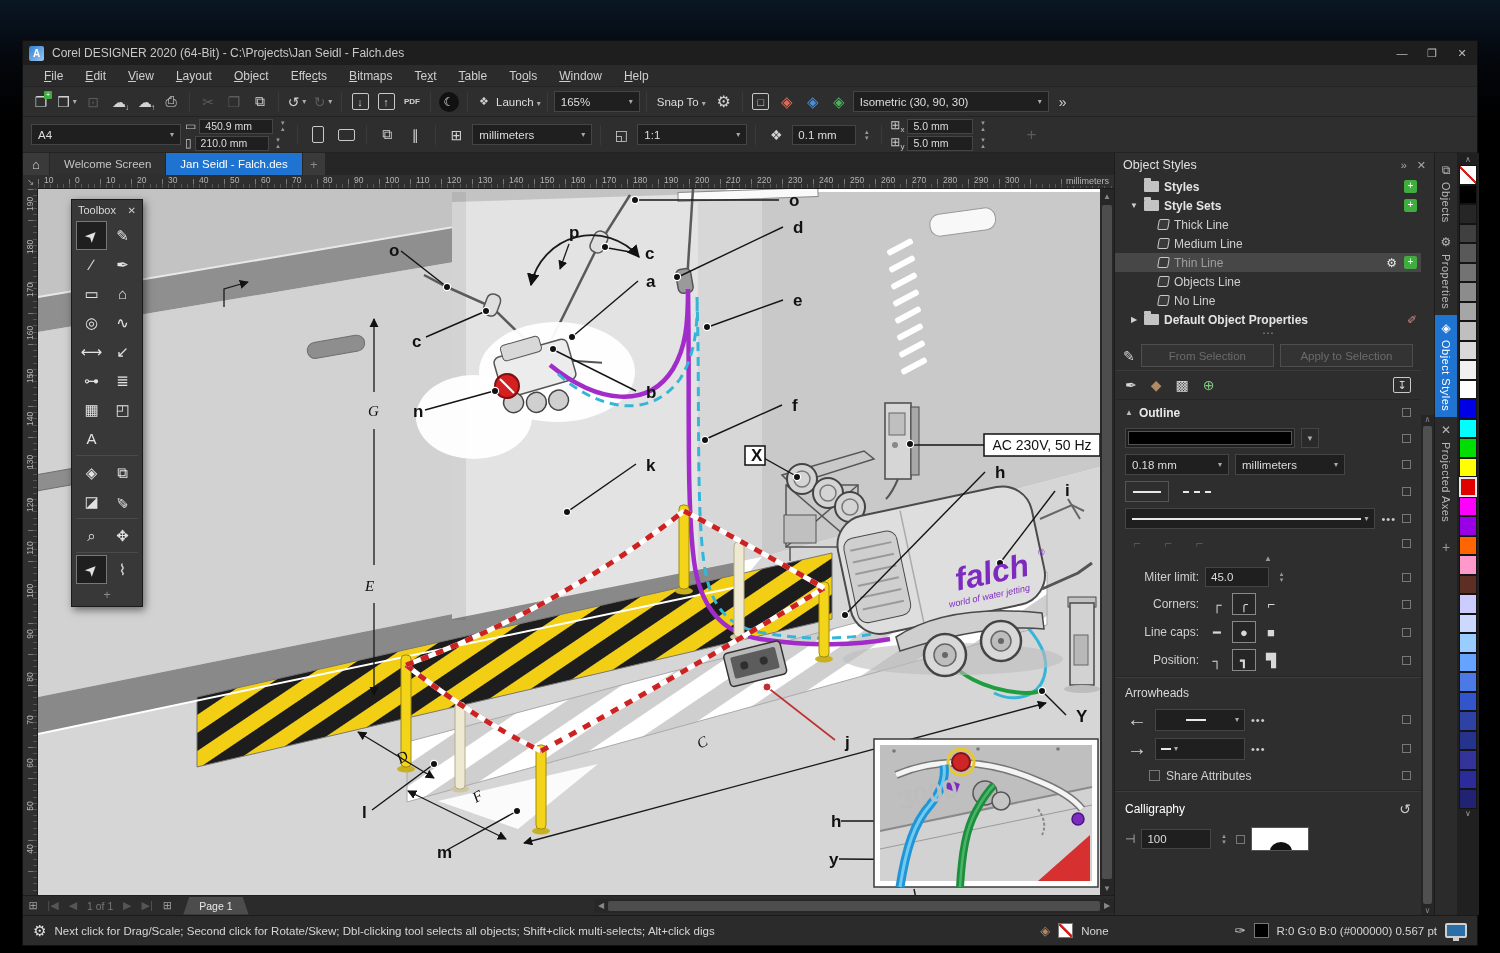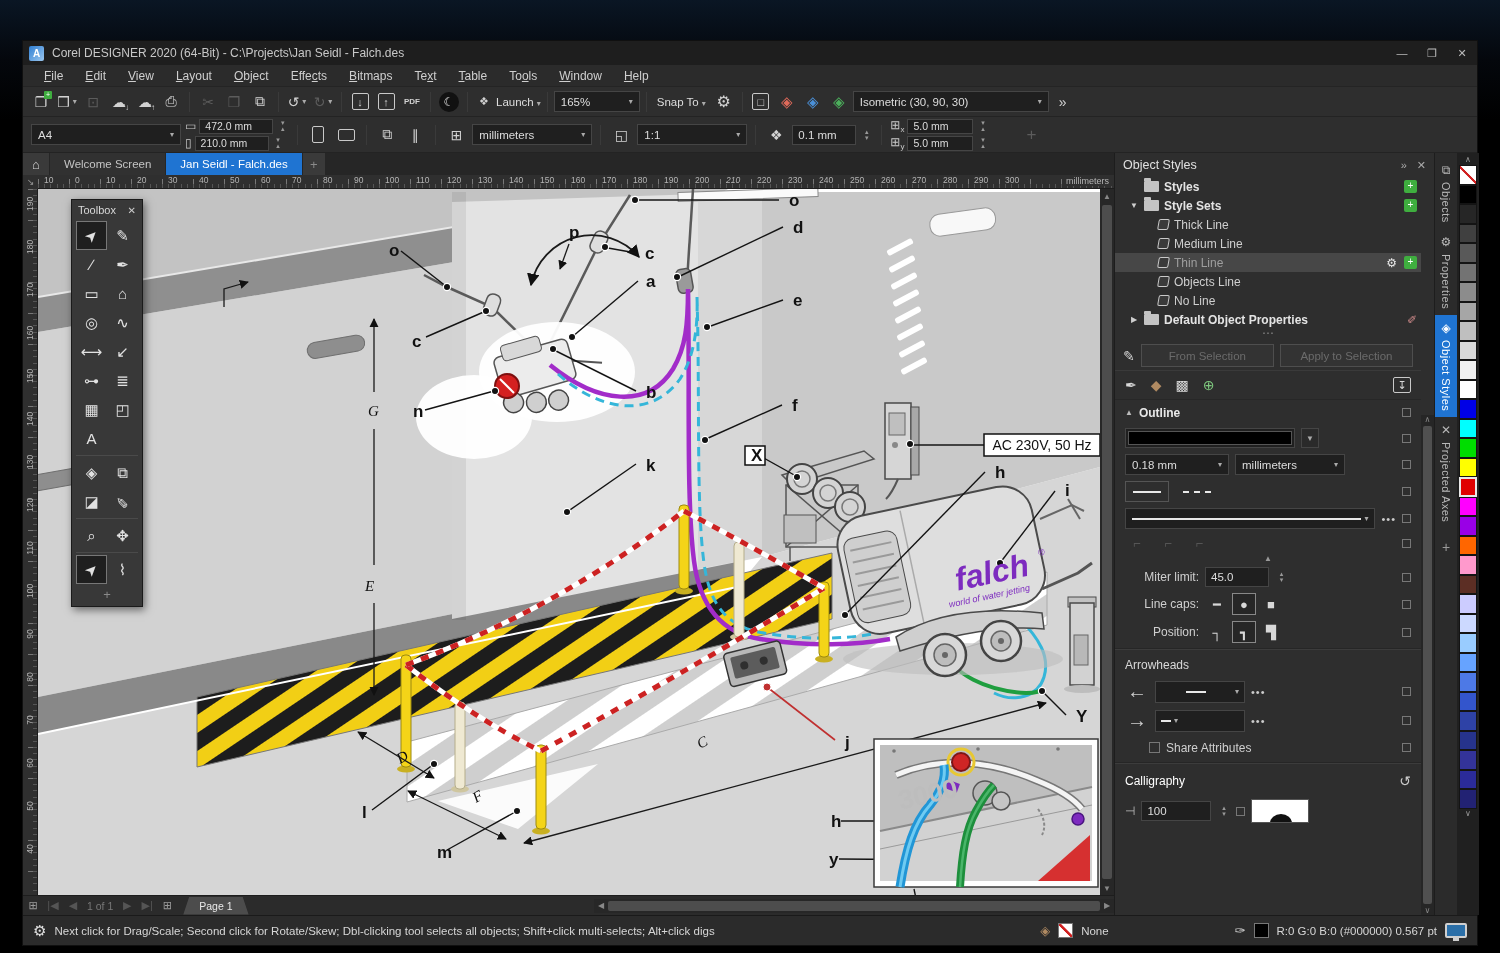--- a/index.html
+++ b/index.html
@@ -264,21 +264,21 @@
   </div>
 
   <div class="tbar tbar2">
     <span class="combo" style="width:150px">
         <span>A4</span>
         <span class="caret">▾</span>
       </span>
     <span class="pair">
       <span class="row">
           <span class="lblico">▭</span>
-          <span class="field" style="width:74px">472.0 mm</span>
+          <span class="field" style="width:74px">450.9 mm</span>
           <span class="spinner">
             <span>▾</span>
             <span>▴</span>
           </span>
         </span>
       <span class="row">
           <span class="lblico">▯</span>
           <span class="field" style="width:74px">210.0 mm</span>
           <span class="spinner">
             <span>▾</span>
@@ -941,20 +941,29 @@
               <span class="dimicons">⌐ ⌐ ⌐</span>
               <span class="cb cbcol"></span>
             </div>
             <div class="divup">▲</div>
             <div class="drow">
               <span class="rlab">Miter limit:</span>
               <span class="field" style="width:64px">45.0</span>
               <span class="spinner">
                   <span>▴</span>
                   <span>▾</span>
+                </span>
+              <span class="cb cbcol"></span>
+            </div>
+            <div class="drow">
+              <span class="rlab">Corners:</span>
+              <span class="tri3" id="grp-corners">
+                  <span class="tb">┌</span>
+                  <span class="tb on">╭</span>
+                  <span class="tb">⌐</span>
                 </span>
               <span class="cb cbcol"></span>
             </div>
             <div class="drow">
               <span class="rlab">Line caps:</span>
               <span class="tri3" id="grp-caps">
                   <span class="tb">━</span>
                   <span class="tb on">●</span>
                   <span class="tb">■</span>
                 </span>

